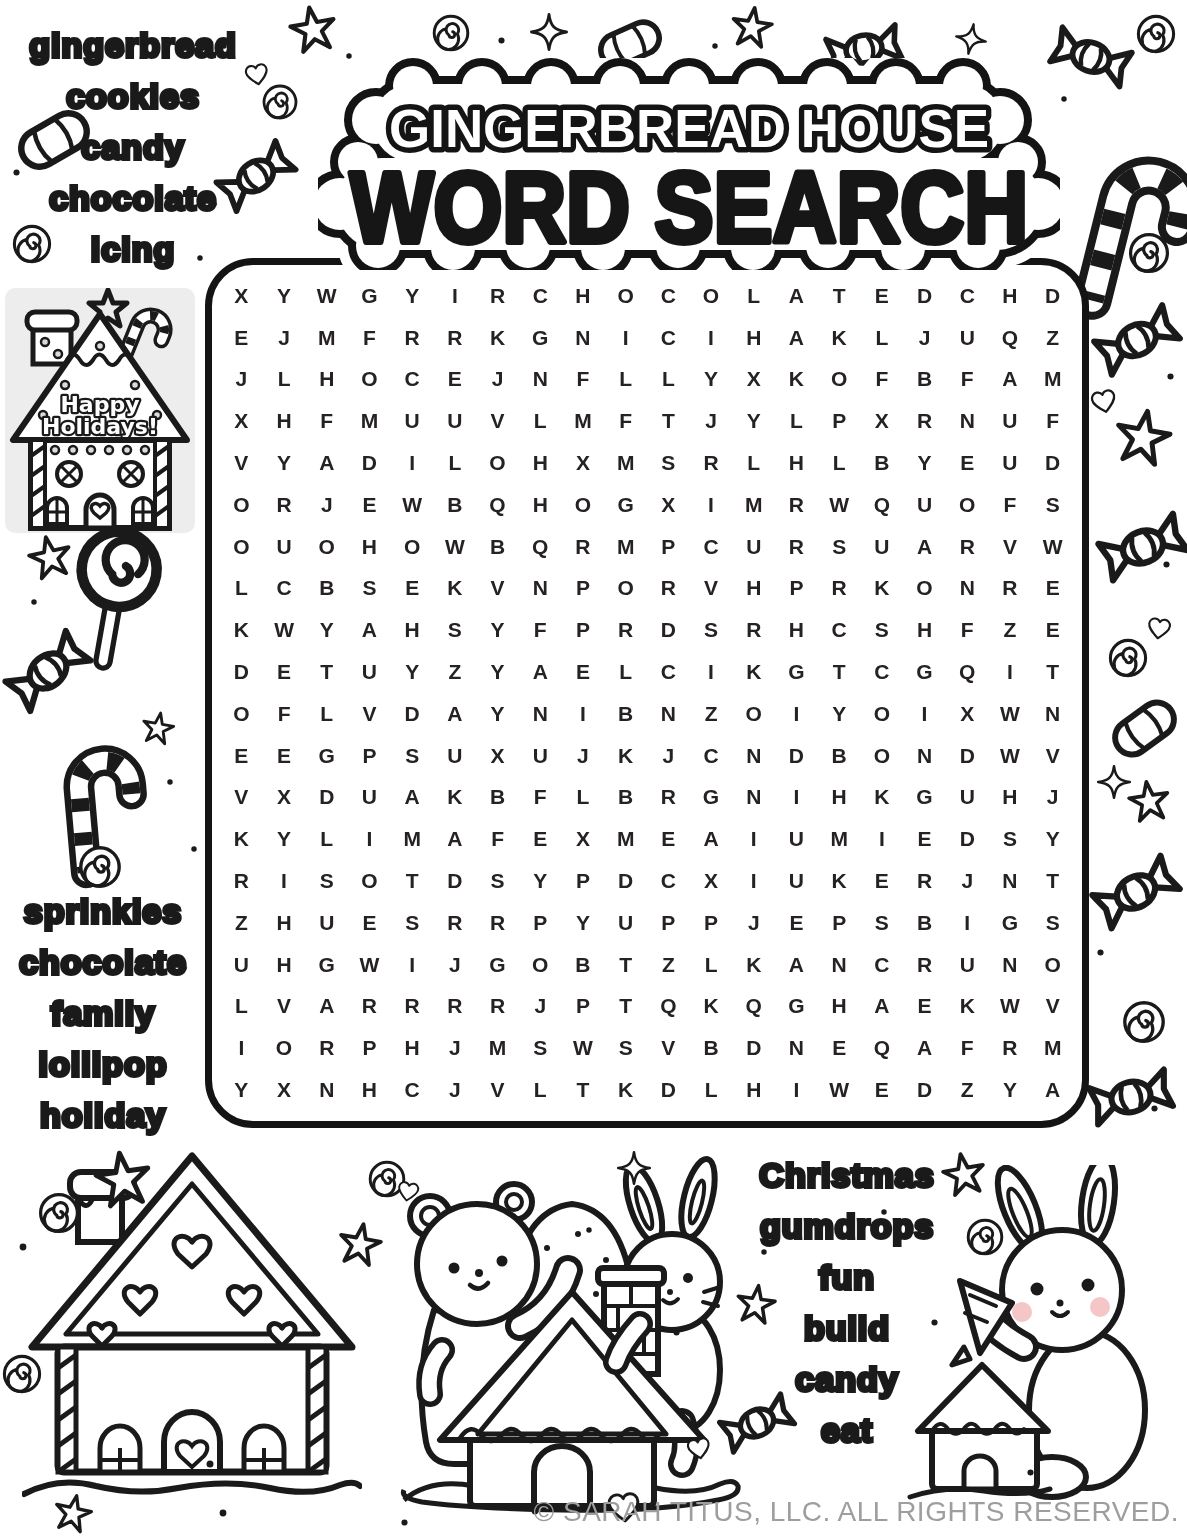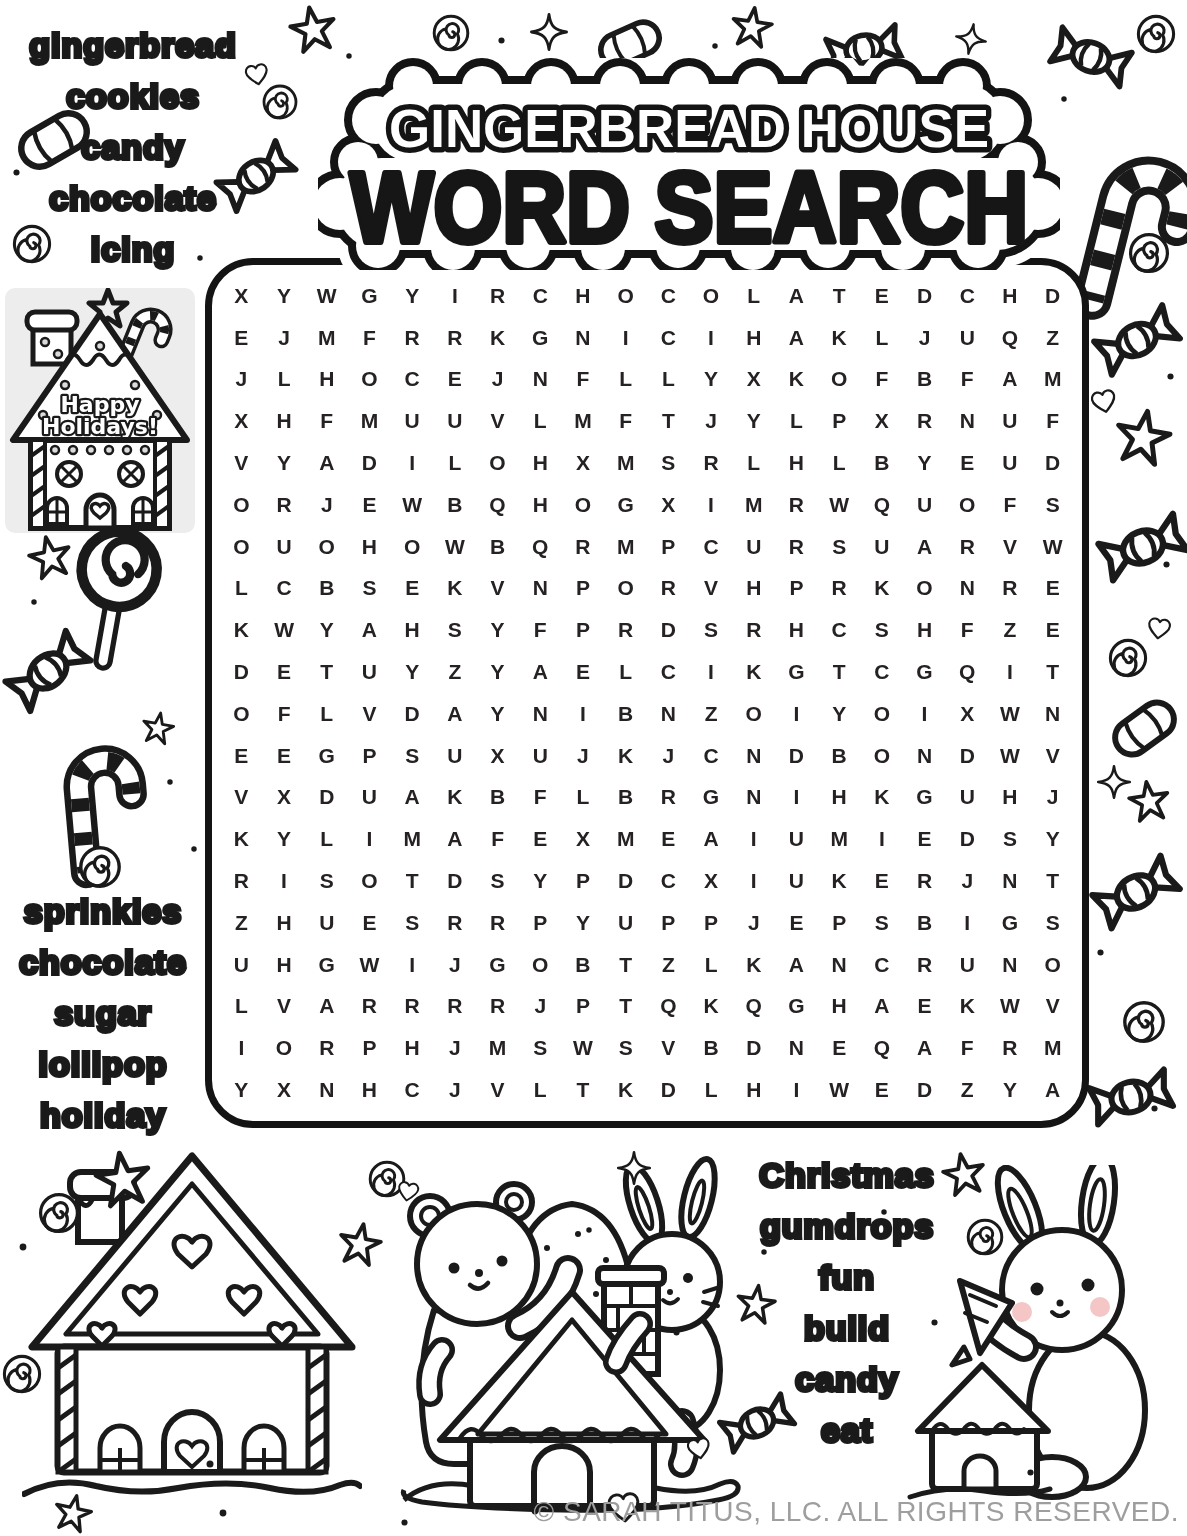--- a/index.html
+++ b/index.html
@@ -521,21 +521,21 @@
   <div id="list-topleft" class="wlist">
       <div class="word">gingerbread</div>
       <div class="word">cookies</div>
       <div class="word">candy</div>
       <div class="word">chocolate</div>
       <div class="word">icing</div>
     </div>
   <div id="list-bottomleft" class="wlist">
       <div class="word">sprinkles</div>
       <div class="word">chocolate</div>
-      <div class="word">sugar</div>
+      <div class="word">family</div>
       <div class="word">lollipop</div>
       <div class="word">holiday</div>
     </div>
   <div id="list-bottomright" class="wlist">
       <div class="word">Christmas</div>
       <div class="word">gumdrops</div>
       <div class="word">fun</div>
       <div class="word">build</div>
       <div class="word">candy</div>
       <div class="word">eat</div>

